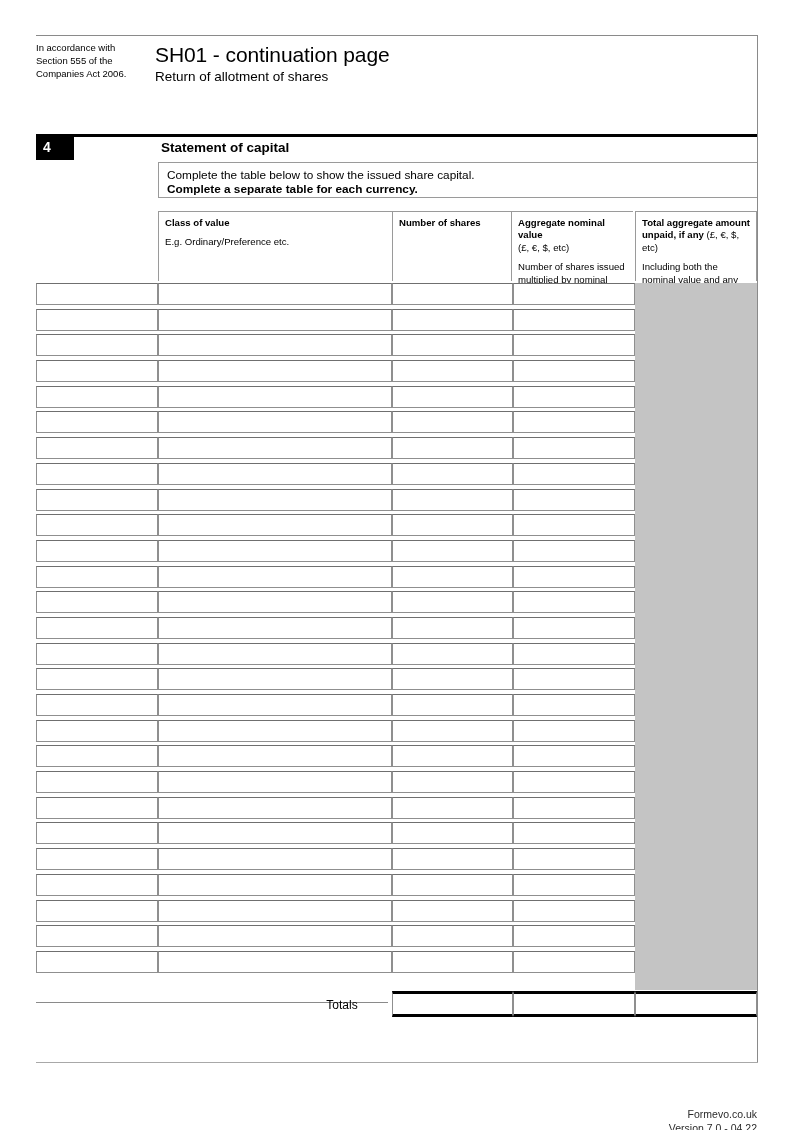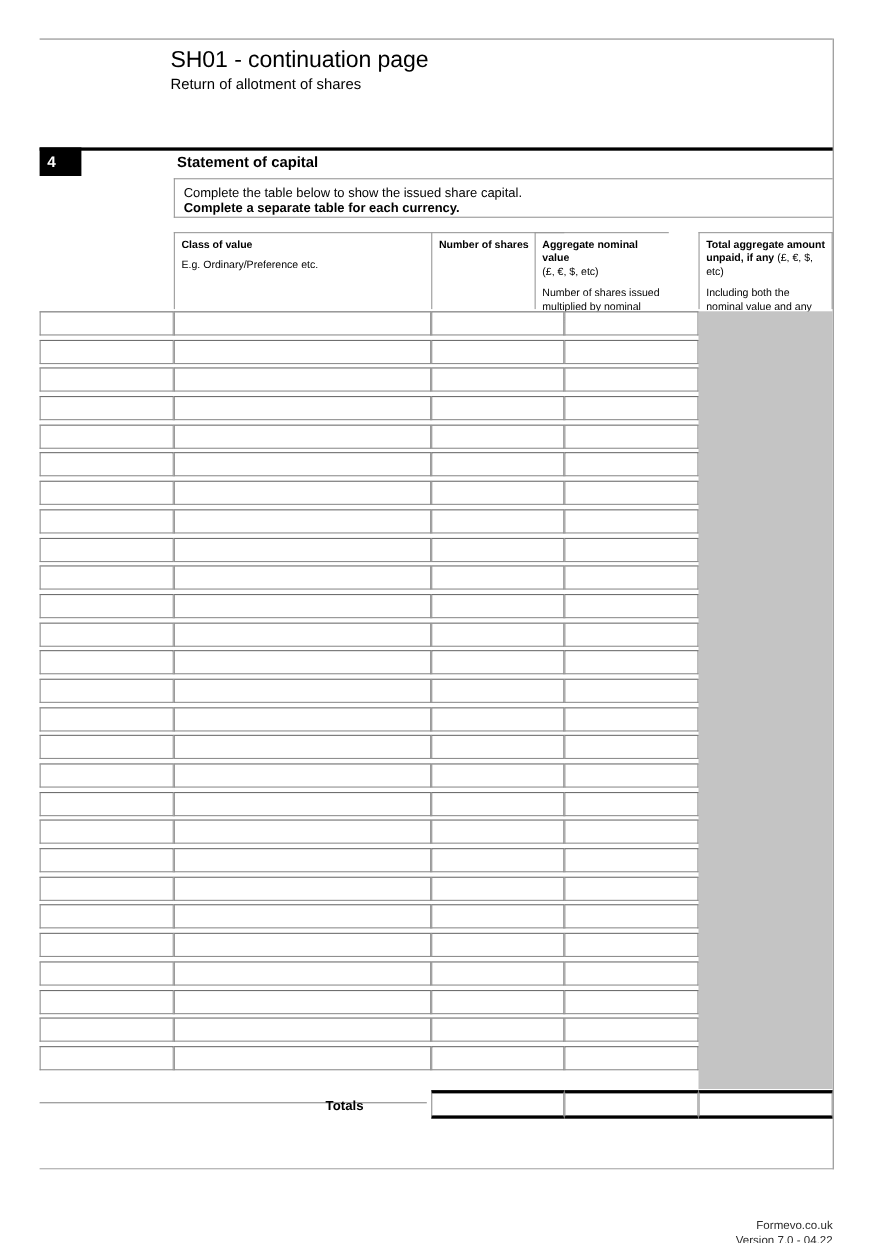--- a/index.html
+++ b/index.html
@@ -207,23 +207,23 @@
   .totals {
     position: absolute;
     left: 36px;
     top: 991px;
   }
   .totals-label {
     position: absolute;
     left: 260px;
     top: 6px;
     width: 92px;
-    text-align: left;
+    text-align: center;
     font-size: 12px;
-    font-weight: bold;
+    font-weight: normal;
     line-height: 16px;
   }
   .totals-cell {
     position: absolute;
     top: 0;
     height: 26px;
     border-top: 3px solid #000000;
     border-bottom: 3px solid #000000;
     border-left: 1px solid #8f8f8f;
     border-right: 1px solid #8f8f8f;
@@ -253,20 +253,21 @@
 </style>
 </head>
 <body>
 
 <div id="page">
 
   <div class="frame-top"></div>
   <div class="frame-right"></div>
   <div class="frame-bottom"></div>
 
+  <div class="hdr-note">In accordance with Section 555 of the Companies Act 2006.</div>
   <div class="hdr-title">SH01 - continuation page</div>
   <div class="hdr-sub">Return of allotment of shares</div>
 
   <div class="sec-rule"></div>
   <div class="sec-badge">
     <span>4</span>
   </div>
   <div class="sec-title">Statement of capital</div>
 
   <div class="instr">
@@ -275,21 +276,21 @@
   </div>
 
   <div class="thead">
     <div class="th" style="left:122px;width:234px;">
       <div class="th-t">Class of value</div>
       <div class="th-s">E.g. Ordinary/Preference etc.</div>
     </div>
     <div class="th" style="left:356px;width:121px;">
       <div class="th-t">Number of shares</div>
     </div>
-    <div class="th" style="left:450px;width:122px;">
+    <div class="th" style="left:475px;width:122px;">
       <div class="th-t"><span>Aggregate nominal value</span><br><span class="reg">(£, €, $, etc)</span></div>
       <div class="th-s">Number of shares issued multiplied by nominal value</div>
     </div>
     <div class="th last" style="left:599px;width:122px;">
       <div class="th-t"><span>Total aggregate amount unpaid, if any</span> <span class="reg">(£, €, $, etc)</span></div>
       <div class="th-s">Including both the nominal value and any share premium</div>
     </div>
   </div>
 
   <div class="tbody">

